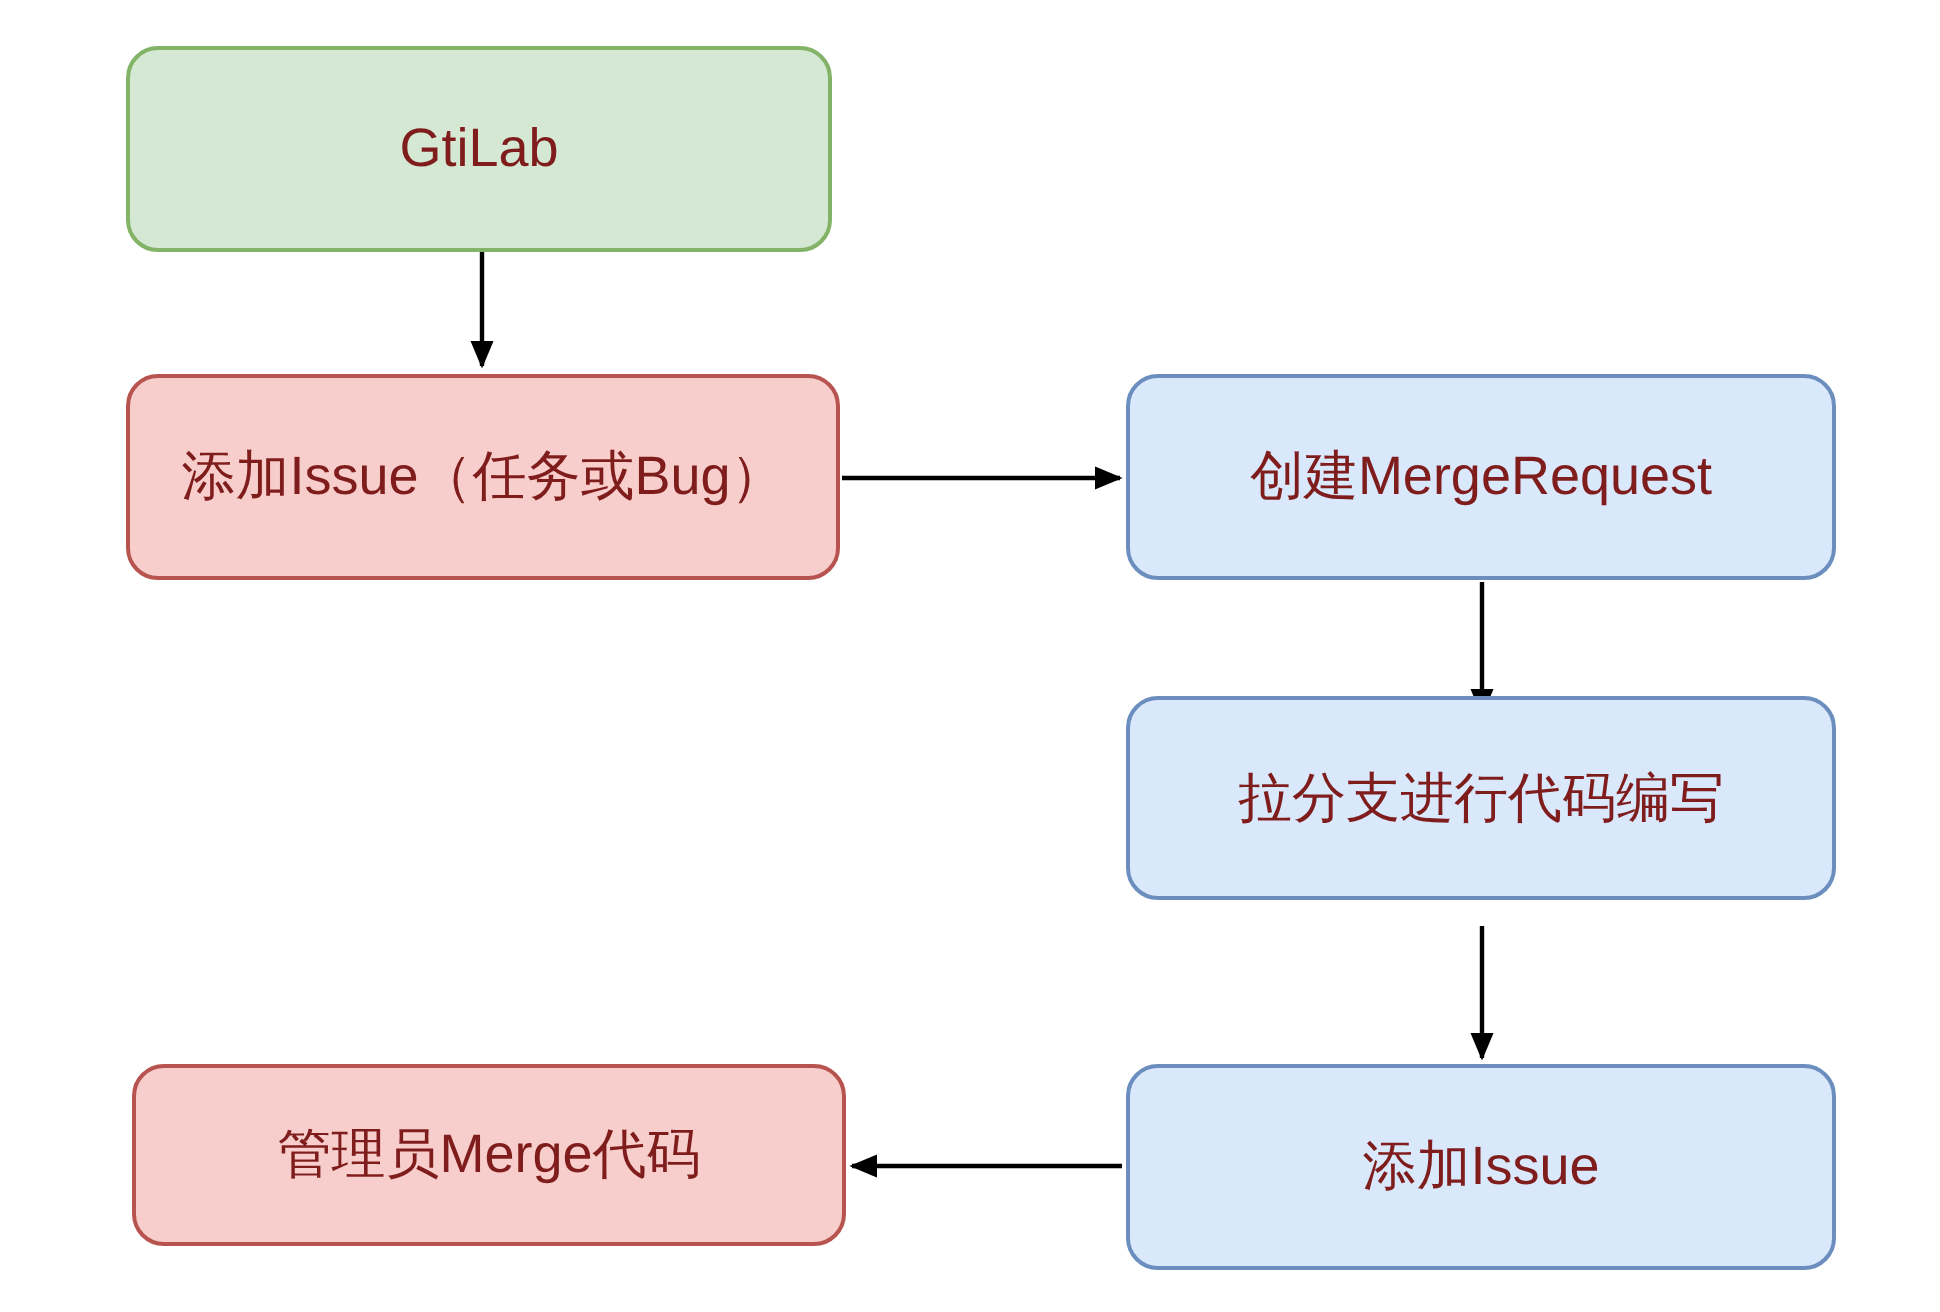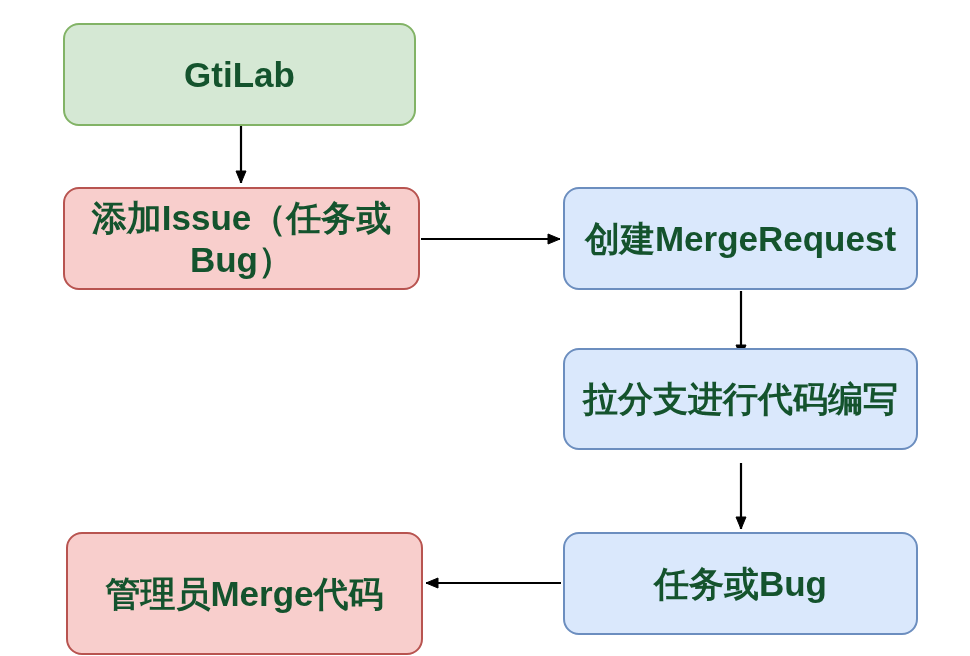--- a/index.html
+++ b/index.html
@@ -30,32 +30,31 @@
   }
   .node {
     position: absolute;
     box-sizing: border-box;
     border: 2px solid #999999;
     border-radius: 16px;
     display: flex;
     align-items: center;
     justify-content: center;
     text-align: center;
-    font-size: 35px;
-    color: #14532d;
+    font-size: 27px;
+    color: #7f1d1d;
     line-height: 1.2;
-    font-weight: bold;
   }
   
   .node-gitlab        { left: 63px;  top: 23px;  width: 353px; height: 103px; }
   .node-add-issue     { left: 63px;  top: 187px; width: 357px; height: 103px; }
   .node-create-mr     { left: 563px; top: 187px; width: 355px; height: 103px; }
   .node-pull-branch   { left: 563px; top: 348px; width: 355px; height: 102px; }
   .node-push-code     { left: 563px; top: 532px; width: 355px; height: 103px; }
-  .node-admin-merge   { left: 66px;  top: 532px; width: 357px; height: 123px; }
+  .node-admin-merge   { left: 66px;  top: 532px; width: 357px; height: 91px; }
 </style>
 </head>
 <body>
 
 <div class="canvas">
 
   <svg class="edges" viewBox="0 0 970 656" xmlns="http://www.w3.org/2000/svg">
     <defs>
       <marker id="arrowhead" markerUnits="userSpaceOnUse" markerWidth="16" markerHeight="14" refX="13" refY="6" orient="auto">
         <path d="M1,1 L13,6 L1,11 Z" fill="#000000" stroke="#000000"></path>
@@ -78,20 +77,20 @@
 
   <div class="node node-add-issue" style="background-color: rgb(248, 206, 204); border-color: rgb(184, 84, 80);">
     <span>添加Issue（任务或Bug）</span>
   </div>
 
   <div class="node node-pull-branch" style="background-color: rgb(218, 232, 252); border-color: rgb(108, 142, 191);">
     <span>拉分支进行代码编写</span>
   </div>
 
   <div class="node node-push-code" style="background-color: rgb(218, 232, 252); border-color: rgb(108, 142, 191);">
-    <span>任务或Bug</span>
+    <span>添加Issue</span>
   </div>
 
   <div class="node node-admin-merge" style="background-color: rgb(248, 206, 204); border-color: rgb(184, 84, 80);">
     <span>管理员Merge代码</span>
   </div>
 
 </div>
 
 </body></html>

